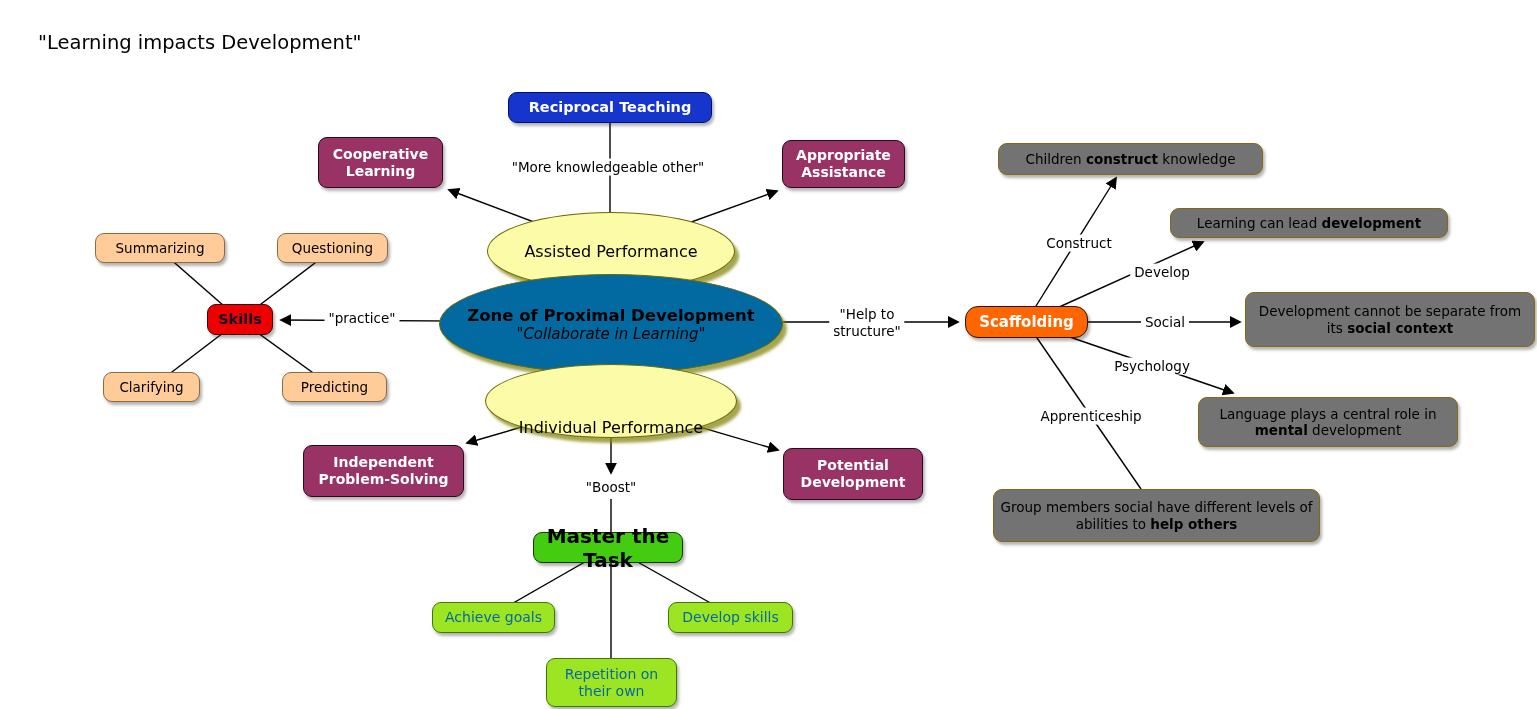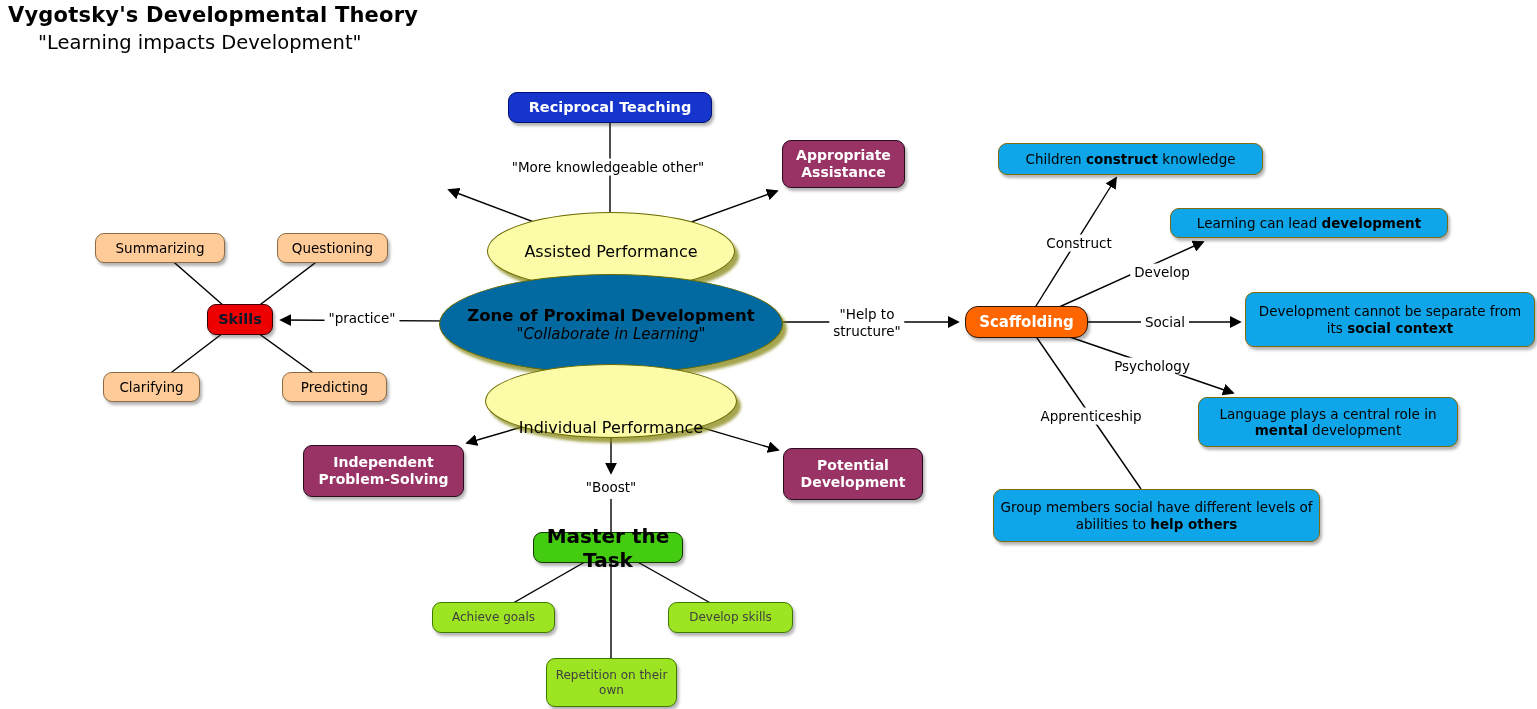--- a/index.html
+++ b/index.html
@@ -23,23 +23,23 @@
 
   .n{position:absolute;display:flex;align-items:center;justify-content:center;text-align:center;
      box-sizing:border-box;border-radius:9px;line-height:1.2;padding:2px 6px;
      box-shadow:2px 3px 3px rgba(40,40,40,0.35);}
   .n b{font-weight:bold;}
   .n-blue  {background:#1535cc;border:1.8px solid #001070;color:#fff;font-weight:bold;font-size:14.5px;}
   .n-maroon{background:#993366;border:1.8px solid #2b0a1d;color:#fff;font-weight:bold;font-size:14px;}
   .n-red   {background:#ee0000;border:1.8px solid #3c0000;color:#0f172a;font-weight:bold;font-size:14.5px;}
   .n-orange{background:#ff6600;border:1.8px solid #2e1400;color:#fff;font-weight:bold;font-size:15px;}
   .n-tan   {background:#ffcc99;border:1.6px solid #8d6b43;color:#000;font-size:13.5px;}
-  .n-gold  {background:#0ea5e9;border:1.6px solid #84690d;color:#000;font-size:13.5px;}
+  .n-gold  {background:#737373;border:1.6px solid #84690d;color:#000;font-size:13.5px;}
   .n-green {background:#44cc11;border:1.8px solid #113b00;color:#000000;font-weight:bold;font-size:20px;}
-  .n-lime  {background:#9de522;border:1.6px solid #3f7a00;color:#404040;font-size:12px;}
+  .n-lime  {background:#9de522;border:1.6px solid #3f7a00;color:#0369a1;font-size:14px;}
 
   .lbl{position:absolute;transform:translate(-50%,-50%);background:#ffffff;padding:0 4px;
        font-size:13.5px;text-align:center;white-space:pre-line;line-height:1.25;}
 </style>
 </head>
 <body>
 
 <div class="canvas">
 
   <svg class="wires" viewBox="0 0 1537 709">
@@ -72,35 +72,35 @@
     <line x1="1026" y1="322" x2="1203" y2="242" marker-end="url(#arr)"></line>
     <line x1="1026" y1="322" x2="1240" y2="322" marker-end="url(#arr)"></line>
     <line x1="1026" y1="322" x2="1233" y2="393" marker-end="url(#arr)"></line>
     <line x1="1026" y1="322" x2="1141" y2="489"></line>
 
     <line x1="611" y1="547" x2="494" y2="614"></line>
     <line x1="611" y1="547" x2="730" y2="614"></line>
     <line x1="611" y1="547" x2="611" y2="688"></line>
   </svg>
 
-  <div class="title-main">Vygotsky's Developmental Theory</div>
   <div class="title-sub">"Learning impacts Development"</div>
 
   <div class="el el-pale" style="left:487px;top:212px;width:248px;height:78px;">
     <span>Assisted Performance</span>
   </div>
   <div class="el el-zpd" style="left:439px;top:274px;width:344px;height:100px;">
     <span class="zpd-main">Zone of Proximal Development</span>
     <span class="zpd-sub">"Collaborate in Learning"</span>
   </div>
   <div class="el el-pale" style="left:485px;top:364px;width:252px;height:74px;justify-content:flex-end;">
     <span>Individual Performance</span>
   </div>
 
   <div class="n n-blue" style="left:508px;top:92px;width:204px;height:31px;">Reciprocal Teaching</div>
+  <div class="n n-maroon" style="left:318px;top:137px;width:125px;height:51px;">Cooperative Learning</div>
   <div class="n n-maroon" style="left:782px;top:140px;width:123px;height:48px;">Appropriate Assistance</div>
 
   <div class="n n-red" style="left:207px;top:304px;width:66px;height:31px;">Skills</div>
   <div class="n n-tan" style="left:95px;top:233px;width:130px;height:30px;">Summarizing</div>
   <div class="n n-tan" style="left:277px;top:233px;width:111px;height:30px;">Questioning</div>
   <div class="n n-tan" style="left:103px;top:372px;width:97px;height:30px;">Clarifying</div>
   <div class="n n-tan" style="left:282px;top:372px;width:105px;height:30px;">Predicting</div>
 
   <div class="n n-orange" style="left:965px;top:306px;width:123px;height:32px;border-radius:13px;">Scaffolding</div>
   <div class="n n-gold" style="left:998px;top:143px;width:265px;height:32px;">

